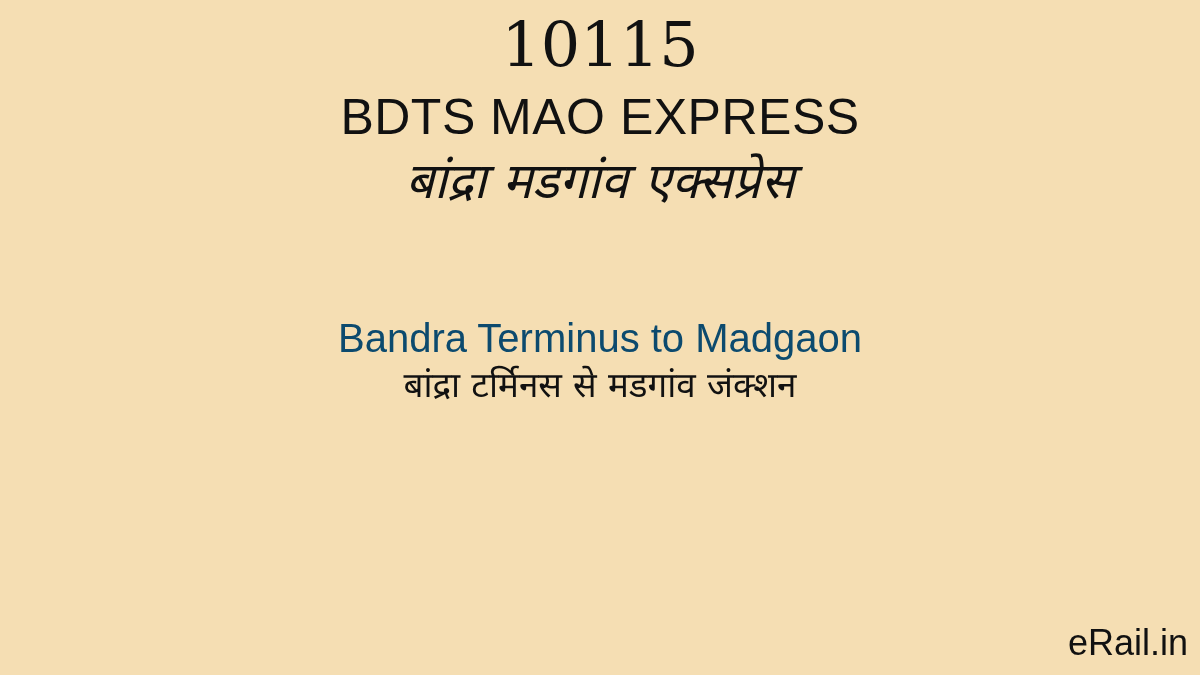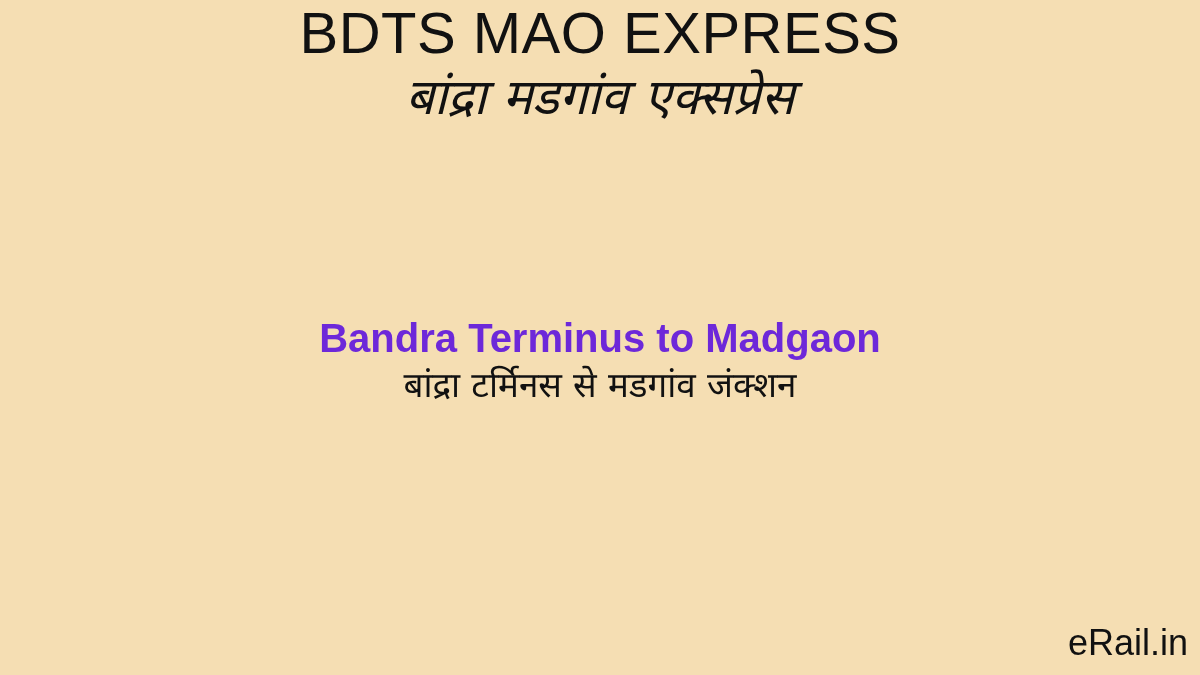--- a/index.html
+++ b/index.html
@@ -35,21 +35,21 @@
     font-size: 62px;
     line-height: 78px;
     font-weight: 400;
     letter-spacing: 0px;
     color: #111111;
     margin-top: 6px;
   }
 
   .train-name-en {
     font-family: "Liberation Sans", "DejaVu Sans", sans-serif;
-    font-size: 58px;
+    font-size: 50px;
     line-height: 66px;
     font-weight: 400;
     letter-spacing: 0.5px;
     color: #111111;
   }
 
   .train-name-hi {
     font-family: "DejaVu Sans", "Liberation Sans", sans-serif;
     font-size: 50px;
     line-height: 62px;
@@ -64,22 +64,22 @@
     top: 314px;
     left: 0;
     width: 1200px;
     text-align: center;
   }
 
   .route-en {
     font-family: "Liberation Sans", "DejaVu Sans", sans-serif;
     font-size: 40px;
     line-height: 48px;
-    font-weight: 700;
-    color: #6d28d9;
+    font-weight: 400;
+    color: #0c4a6e;
   }
 
   .route-hi {
     font-family: "DejaVu Sans", "Liberation Sans", sans-serif;
     font-size: 35px;
     line-height: 46px;
     font-weight: 400;
     color: #111111;
   }
 
@@ -95,20 +95,21 @@
     color: #111111;
     letter-spacing: 0px;
   }
 </style>
 </head>
 <body>
 
 <div class="canvas">
 
   <div class="title-block">
+    <div class="train-number">10115</div>
     <div class="train-name-en">BDTS MAO EXPRESS</div>
     <div class="train-name-hi">बांद्रा मडगांव एक्सप्रेस</div>
   </div>
 
   <div class="route-block">
     <div class="route-en">Bandra Terminus to Madgaon</div>
     <div class="route-hi">बांद्रा टर्मिनस से मडगांव जंक्शन</div>
   </div>
 
   <div class="watermark">eRail.in</div>

